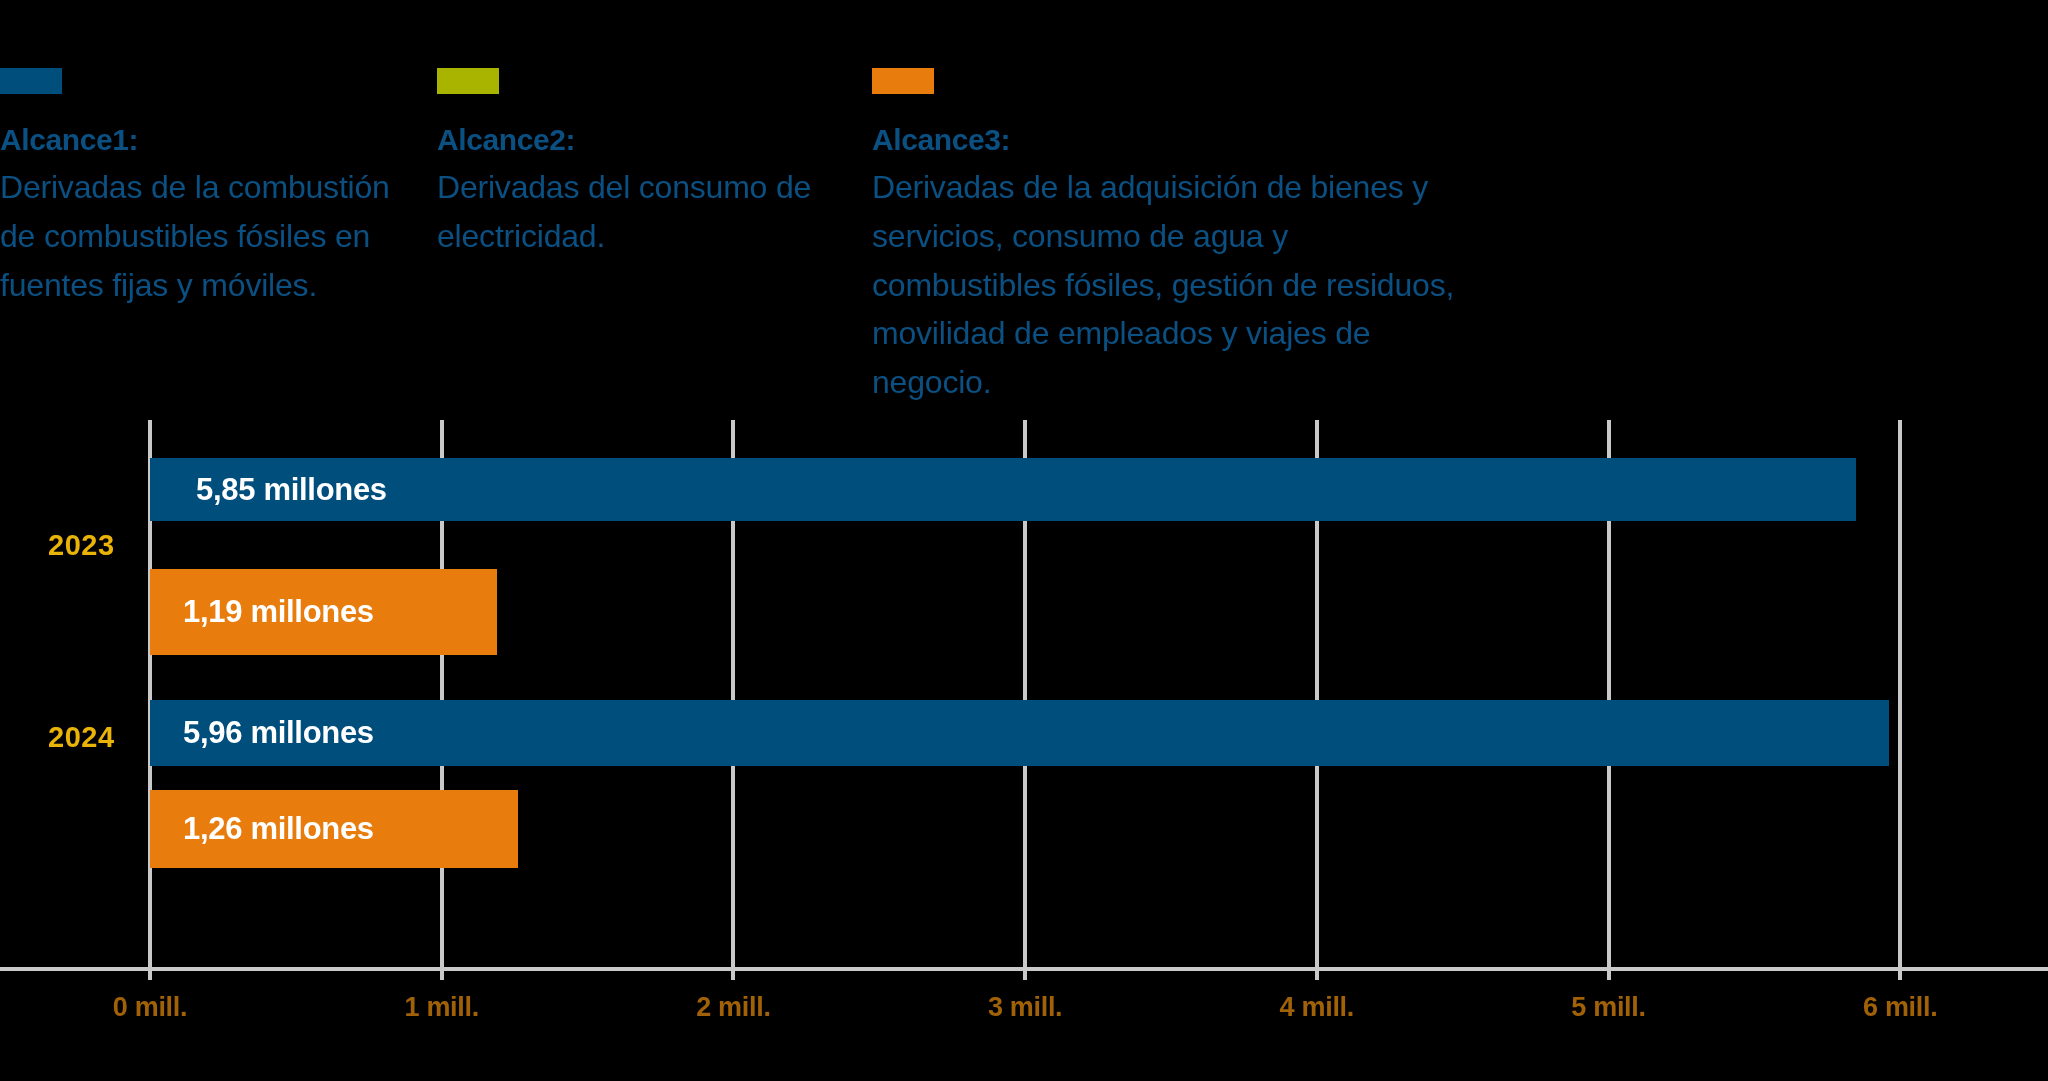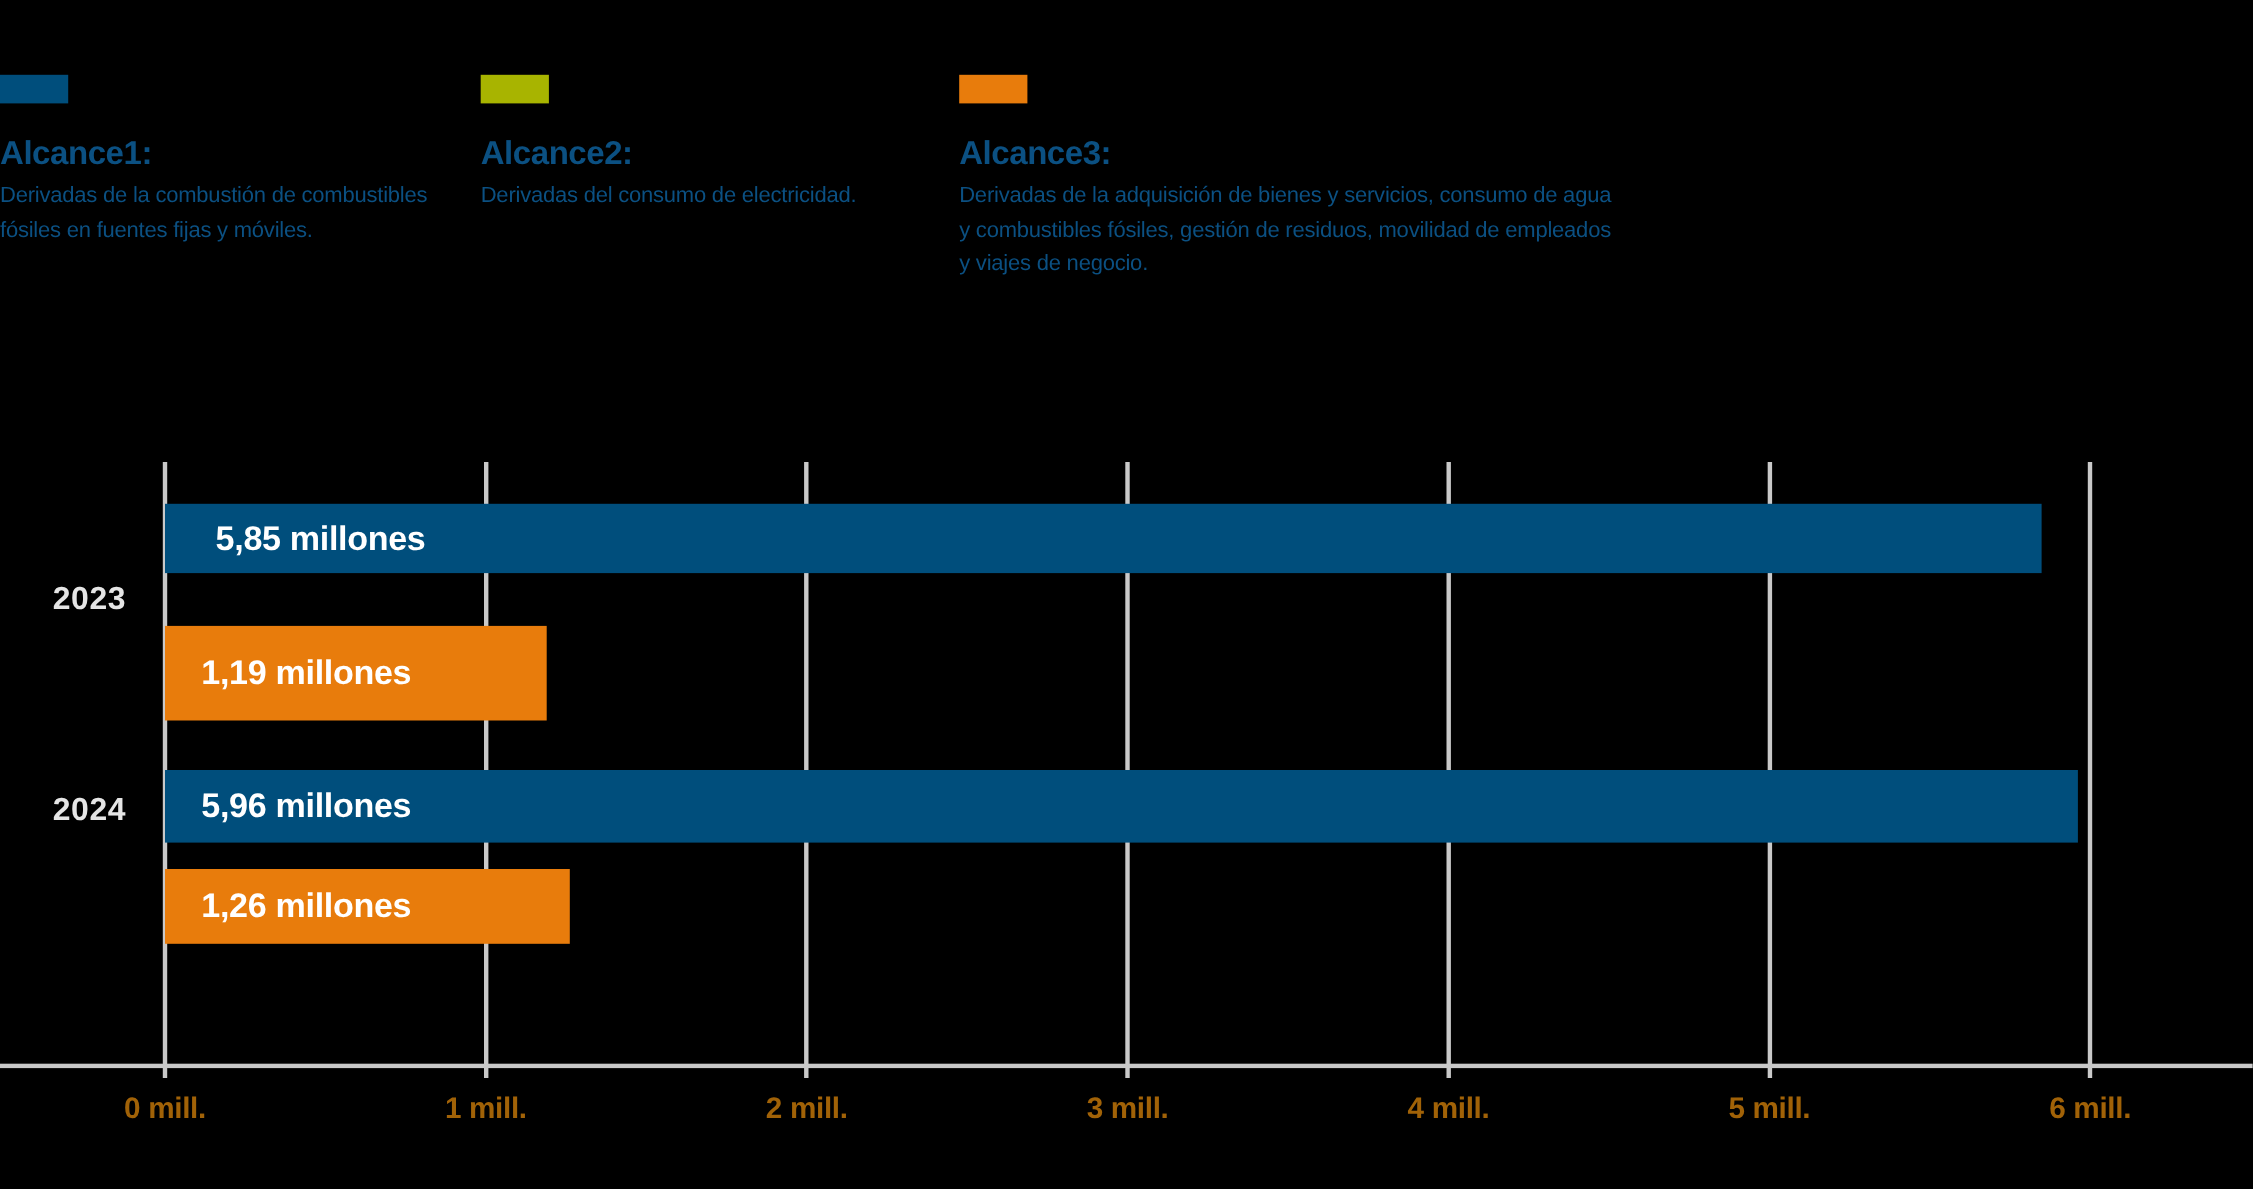--- a/index.html
+++ b/index.html
@@ -44,21 +44,21 @@
     margin-top: 28px;
     font-size: 30px;
     font-weight: 700;
     color: #0b5082;
     letter-spacing: -0.4px;
     line-height: 1.18;
   }
 
   .legend-desc {
     margin-top: 6px;
-    font-size: 20px;
+    font-size: 32px;
     font-weight: 400;
     color: #0b5082;
     line-height: 1.52;
     letter-spacing: -0.2px;
   }
 
   
   .chart {
     position: absolute;
     left: 0;
@@ -93,21 +93,21 @@
     color: #a16207;
     transform: translateX(-50%);
     white-space: nowrap;
     letter-spacing: -0.3px;
   }
 
   .group-label {
     position: absolute;
     font-size: 29px;
     font-weight: 700;
-    color: #e5e5e5;
+    color: #eab308;
     letter-spacing: 0.5px;
     transform: translateY(-50%);
     white-space: nowrap;
   }
 
   .bar {
     position: absolute;
     left: 150px;
     display: flex;
     align-items: center;
@@ -174,21 +174,21 @@
   <div id="bars">
       <div class="bar" style="top: 458px; height: 63px; width: 1706.44px; background: rgb(0, 78, 124); padding-left: 13px;">
         <span class="bar-label">5,85 millones</span>
       </div>
       <div class="bar" style="top: 569px; height: 86px; width: 347.123px; background: rgb(232, 124, 12);">
         <span class="bar-label">1,19 millones</span>
       </div>
       <div class="bar" style="top: 700px; height: 66px; width: 1738.53px; background: rgb(0, 78, 124);">
         <span class="bar-label">5,96 millones</span>
       </div>
-      <div class="bar" style="top: 790px; height: 68px; width: 367.542px; background: rgb(232, 124, 12);">
+      <div class="bar" style="top: 790px; height: 78px; width: 367.542px; background: rgb(232, 124, 12);">
         <span class="bar-label">1,26 millones</span>
       </div>
     </div>
 
   <div id="grouplabels">
       <div class="group-label" style="top: 545px; left: 48px;">2023</div>
       <div class="group-label" style="top: 737px; left: 48px;">2024</div>
     </div>
 
 </div>

